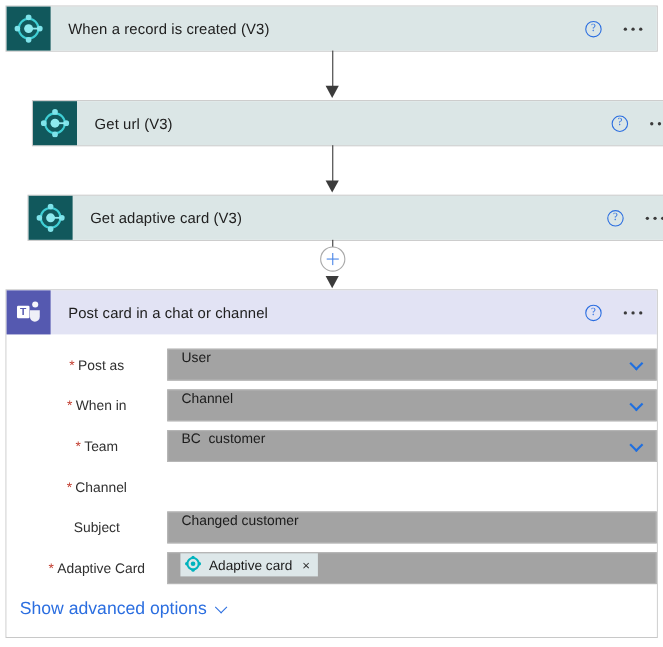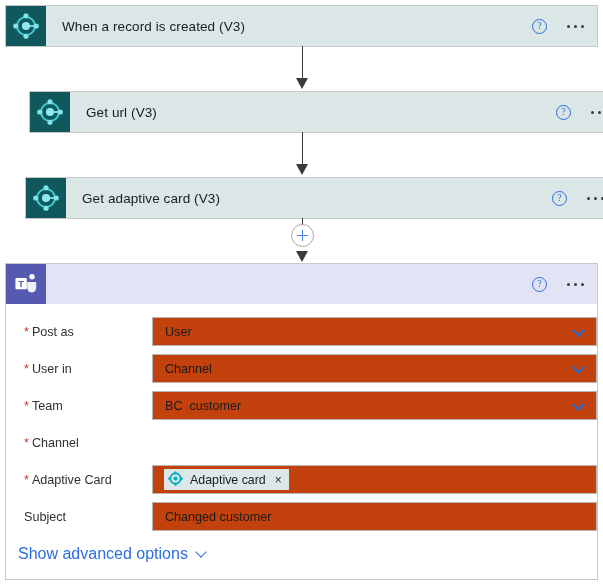--- a/index.html
+++ b/index.html
@@ -148,35 +148,35 @@
     height: 37px;
     padding-left: 18px;
   }
 
   .field-label {
     width: 128px;
     flex: 0 0 128px;
     font-size: 12.6px;
     color: #303030;
     white-space: nowrap;
+    text-align: center;
   }
   .req-star {
     color: #c0392b;
     margin-right: 3px;
     font-size: 12.6px;
   }
 
   .field-control {
     position: relative;
     width: 506px;
     height: 29px;
     border: 1px solid #b6b6b6;
-    background: #c2410c;
-    display: flex;
-    align-items: center;
+    background: #a3a3a3;
+    display: flex;
   }
 
   .field-value {
     font-size: 12.6px;
     color: #1b1b1b;
     margin-left: 12px;
     white-space: pre;
   }
 
   .chevron {
@@ -333,20 +333,21 @@
   <div class="card" style="top:263px;">
     <div class="card-header teams">
       <div class="icon-block teams">
         <svg width="26" height="26" viewBox="0 0 32 32">
           <circle cx="23.4" cy="7.2" r="3.4" fill="#ffffff" opacity="0.95"></circle>
           <path d="M17.5 13.5h11v7.5a5.5 5.5 0 0 1-11 0z" fill="#ffffff" opacity="0.9"></path>
           <rect x="3" y="8.5" width="14" height="14" rx="1.4" fill="#ffffff"></rect>
           <text x="10" y="19.4" font-family="Liberation Sans, sans-serif" font-size="11.5" font-weight="bold" fill="#5559b0" text-anchor="middle">T</text>
         </svg>
       </div>
+      <span class="card-title">Post card in a chat or channel</span>
       <div class="header-actions">
         <div class="help-icon">?</div>
         <div class="ellipsis">
             <i></i>
             <i></i>
             <i></i>
           </div>
       </div>
     </div>
 
@@ -357,41 +358,50 @@
           <span class="req-star">*</span><span>Post as</span>
         </div>
         <div class="field-control">
           <span class="field-value">User</span>
           <span class="chevron"></span>
         </div>
       </div>
 
       <div class="form-row">
         <div class="field-label">
-          <span class="req-star">*</span><span>User in</span>
+          <span class="req-star">*</span><span>When in</span>
         </div>
         <div class="field-control">
           <span class="field-value">Channel</span>
           <span class="chevron"></span>
         </div>
       </div>
 
       <div class="form-row">
         <div class="field-label">
           <span class="req-star">*</span><span>Team</span>
         </div>
         <div class="field-control">
           <span class="field-value">BC  customer</span>
           <span class="chevron"></span>
         </div>
       </div>
 
       <div class="form-row">
         <div class="field-label">
           <span class="req-star">*</span><span>Channel</span>
+        </div>
+      </div>
+
+      <div class="form-row">
+        <div class="field-label">
+          <span>Subject</span>
+        </div>
+        <div class="field-control">
+          <span class="field-value">Changed customer</span>
         </div>
       </div>
 
       <div class="form-row">
         <div class="field-label">
           <span class="req-star">*</span><span>Adaptive Card</span>
         </div>
         <div class="field-control">
           <span class="token-chip">
             <span>
@@ -403,29 +413,20 @@
                 <circle cx="3.6" cy="16" r="3.2" fill="#00b3bd"></circle>
                 <circle cx="28.4" cy="16" r="3.2" fill="#00b3bd"></circle>
               </svg>
             </span>
             <span>Adaptive card</span>
             <span class="chip-x">×</span>
           </span>
         </div>
       </div>
 
-      <div class="form-row">
-        <div class="field-label">
-          <span>Subject</span>
-        </div>
-        <div class="field-control">
-          <span class="field-value">Changed customer</span>
-        </div>
-      </div>
-
       <div class="adv-link-row">
         <span class="adv-link">Show advanced options</span>
         <span class="adv-chevron"></span>
       </div>
 
     </div>
   </div>
 
 </div>
 

